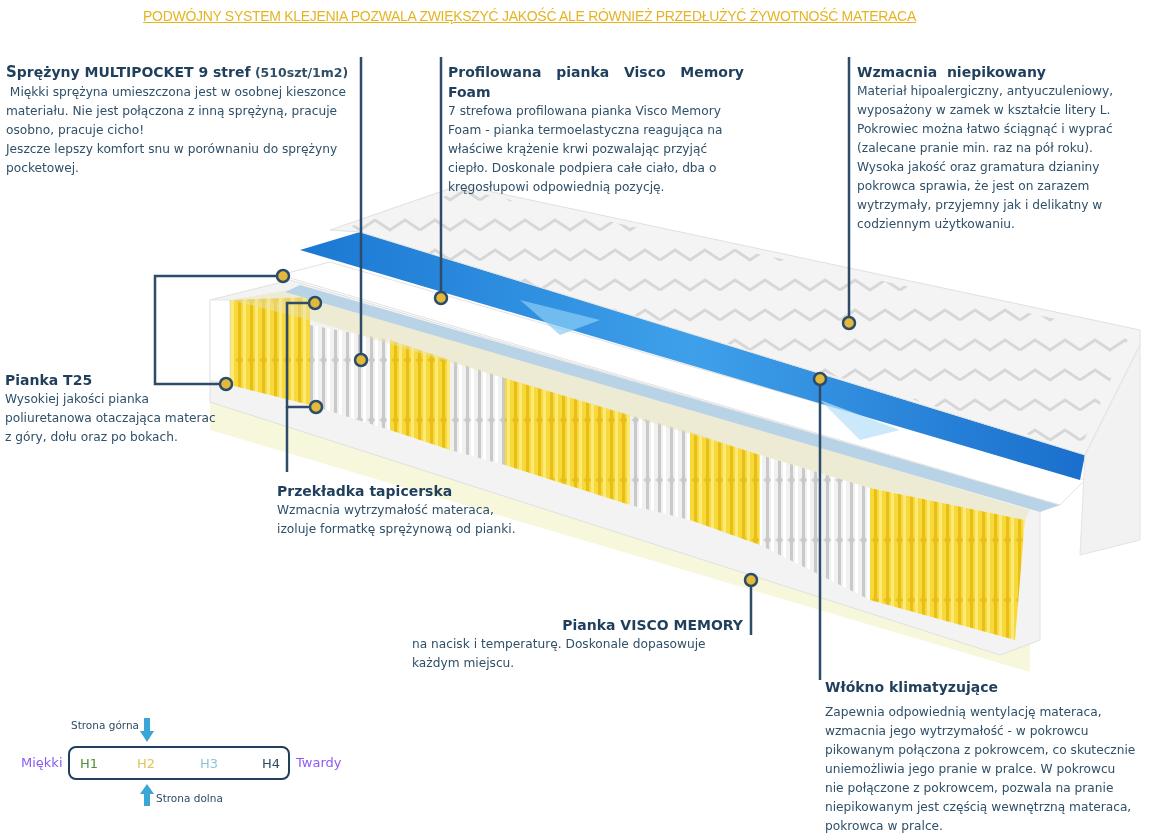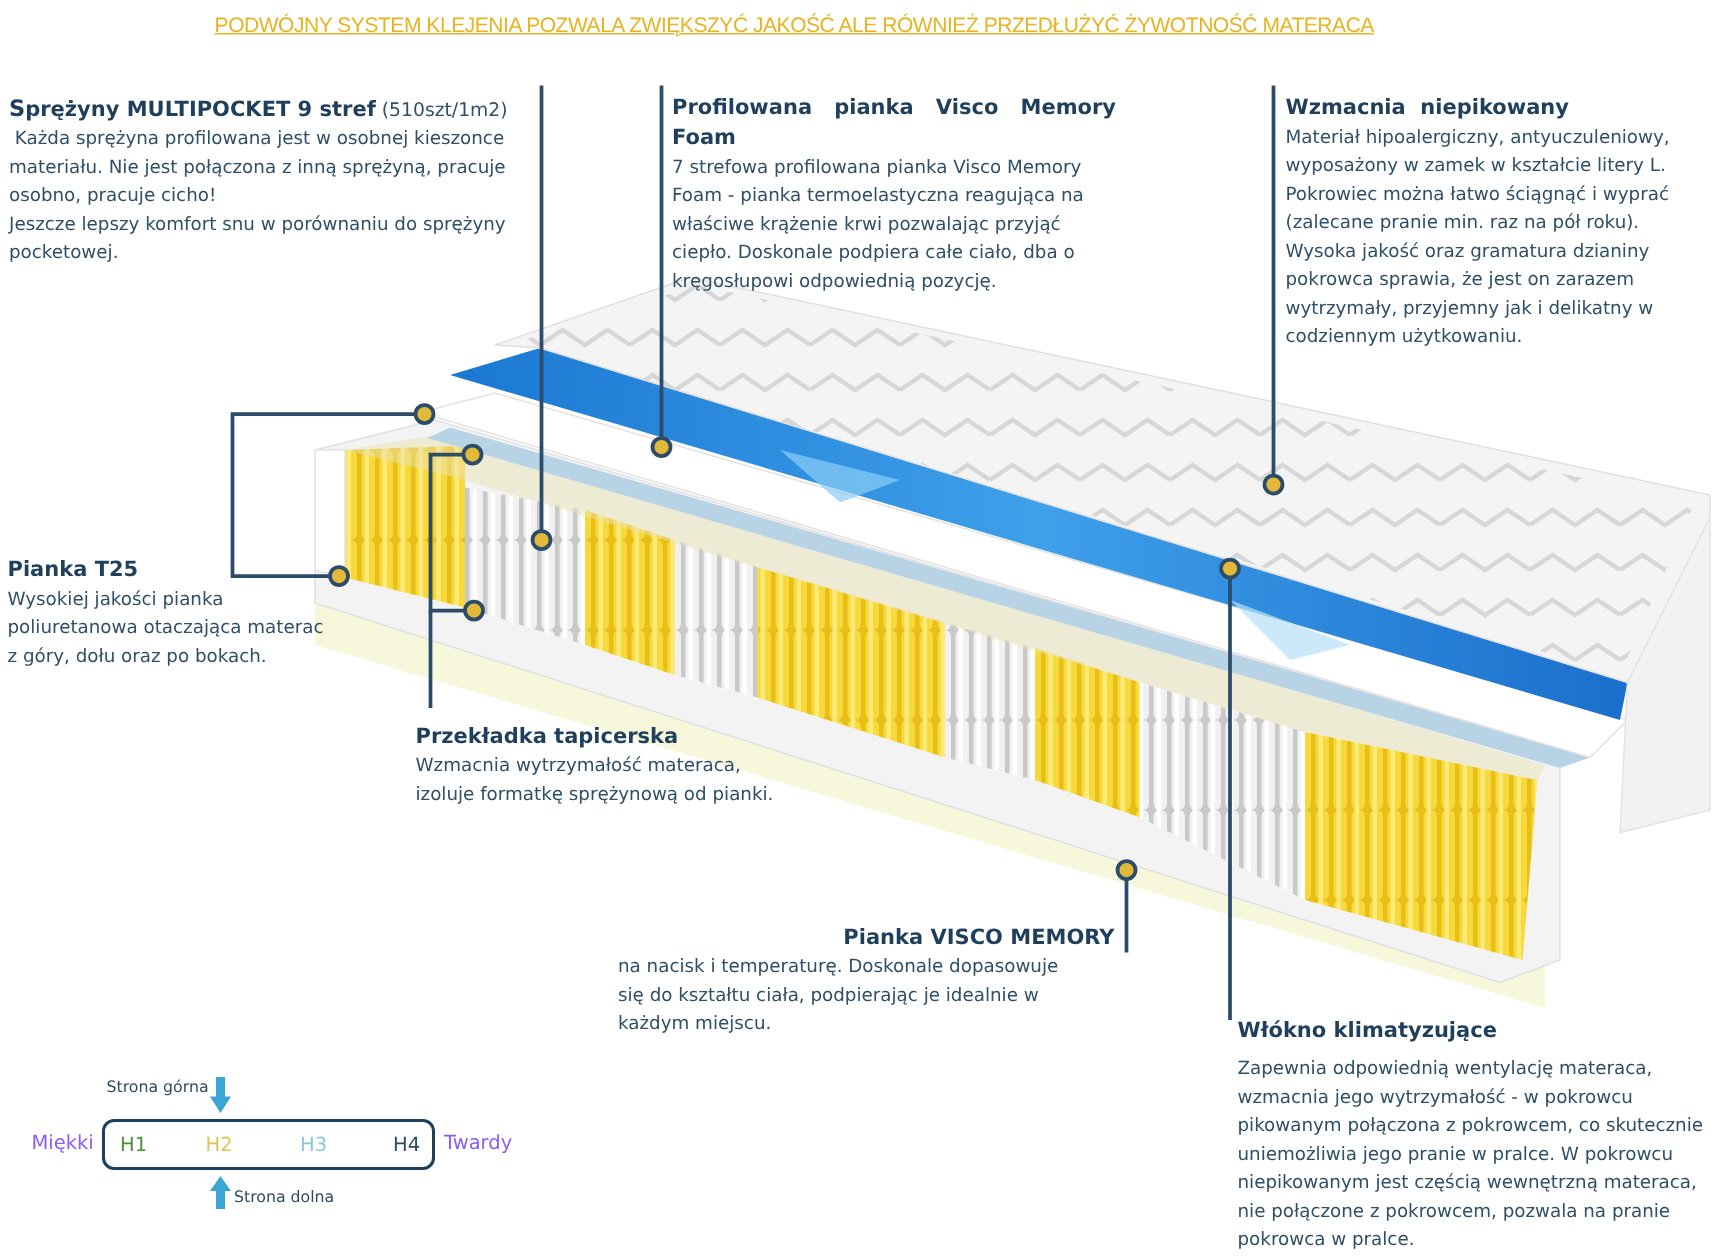--- a/index.html
+++ b/index.html
@@ -10,21 +10,21 @@
     color:#2f4b63;
   }
   .banner {
     position:absolute; left:0; top:8px; width:1059px; text-align:center;
     font-family:"Liberation Sans", sans-serif; font-size:14px; letter-spacing:-0.3px;
     color:#e6b422; text-decoration:underline;
   }
   .block { position:absolute; font-size:12.2px; line-height:19px; color:#2f5068; }
   .block .title { font-size:14px; font-weight:bold; color:#1f3f5c; line-height:20px; }
   .block .title .big { font-size:15px; }
-  .block .sub { font-weight:normal; font-size:12.5px; color:#2f5068; }
+  .block .sub { font-weight:bold; font-size:12.5px; color:#2f5068; }
   .block p { margin:0; }
   .justify { text-align:justify; }
   svg.art { position:absolute; left:0; top:0; }
   .scale-box {
     position:absolute; left:68px; top:746px; width:222px; height:34px;
     border:2px solid #1f3f5c; border-radius:8px; box-sizing:border-box;
   }
   .scale-lbl { position:absolute; font-size:13px; color:#8b5cf6; }
   .h { position:absolute; top:756px; font-size:13px; }
   .small { position:absolute; font-size:10.5px; color:#2f4b63; }
@@ -105,21 +105,21 @@
     <circle cx="315" cy="303" r="6"></circle>
     <circle cx="226" cy="384" r="6"></circle>
     <circle cx="316" cy="407" r="6"></circle>
     <circle cx="751" cy="580" r="6"></circle>
     <circle cx="820" cy="379" r="6"></circle>
   </g>
 </svg>
 
 <div class="block" style="left:6px; top:62px; width:352px;">
   <div class="title"><span class="big">S</span><span>prężyny MULTIPOCKET 9 stref</span><span class="sub"> (510szt/1m2)</span></div>
-  <p style="white-space:pre"> Każda sprężyna profilowana jest w osobnej kieszonce</p>
+  <p style="white-space:pre"> Miękki sprężyna umieszczona jest w osobnej kieszonce</p>
   <p>materiału. Nie jest połączona z inną sprężyną, pracuje</p>
   <p>osobno, pracuje cicho!</p>
   <p>Jeszcze lepszy komfort snu w porównaniu do  sprężyny</p>
   <p>pocketowej.</p>
 </div>
 
 <div class="block justify" style="left:448px; top:62px; width:296px;">
   <div class="title">Profilowana pianka Visco Memory Foam</div>
   <p>7 strefowa profilowana pianka Visco Memory</p>
   <p>Foam - pianka termoelastyczna reagująca na</p>
@@ -149,32 +149,31 @@
 
 <div class="block" style="left:277px; top:481px; width:280px;">
   <div class="title">Przekładka tapicerska</div>
   <p>Wzmacnia wytrzymałość materaca,</p>
   <p>izoluje formatkę sprężynową od pianki.</p>
 </div>
 
 <div class="block" style="left:412px; top:615px; width:335px;">
   <div class="title" style="text-align:right; padding-right:4px;">Pianka VISCO MEMORY</div>
   <p>na nacisk i temperaturę. Doskonale dopasowuje</p>
-  <p>się do kształtu ciała, podpierając je idealnie w</p>
   <p>każdym miejscu.</p>
 </div>
 
 <div class="block" style="left:825px; top:677px; width:324px;">
   <div class="title" style="margin-bottom:6px;">Włókno klimatyzujące</div>
   <p>Zapewnia odpowiednią wentylację materaca,</p>
   <p>wzmacnia jego wytrzymałość - w pokrowcu</p>
   <p>pikowanym połączona z pokrowcem, co skutecznie</p>
   <p>uniemożliwia jego pranie w pralce. W pokrowcu</p>
+  <p>nie połączone z pokrowcem, pozwala na pranie</p>
   <p>niepikowanym jest częścią wewnętrzną materaca,</p>
-  <p>nie połączone z pokrowcem, pozwala na pranie</p>
   <p>pokrowca w pralce.</p>
 </div>
 
 <div>
   <div class="small" style="left:71px; top:719px;">Strona górna</div>
   <svg style="position:absolute; left:140px; top:718px;" width="14" height="26">
     <rect x="4" y="0" width="6" height="14" fill="#3aa6d6"></rect>
     <polygon points="0,13 14,13 7,24" fill="#3aa6d6"></polygon>
   </svg>
   <div class="scale-lbl" style="left:21px; top:755px;">Miękki</div>

